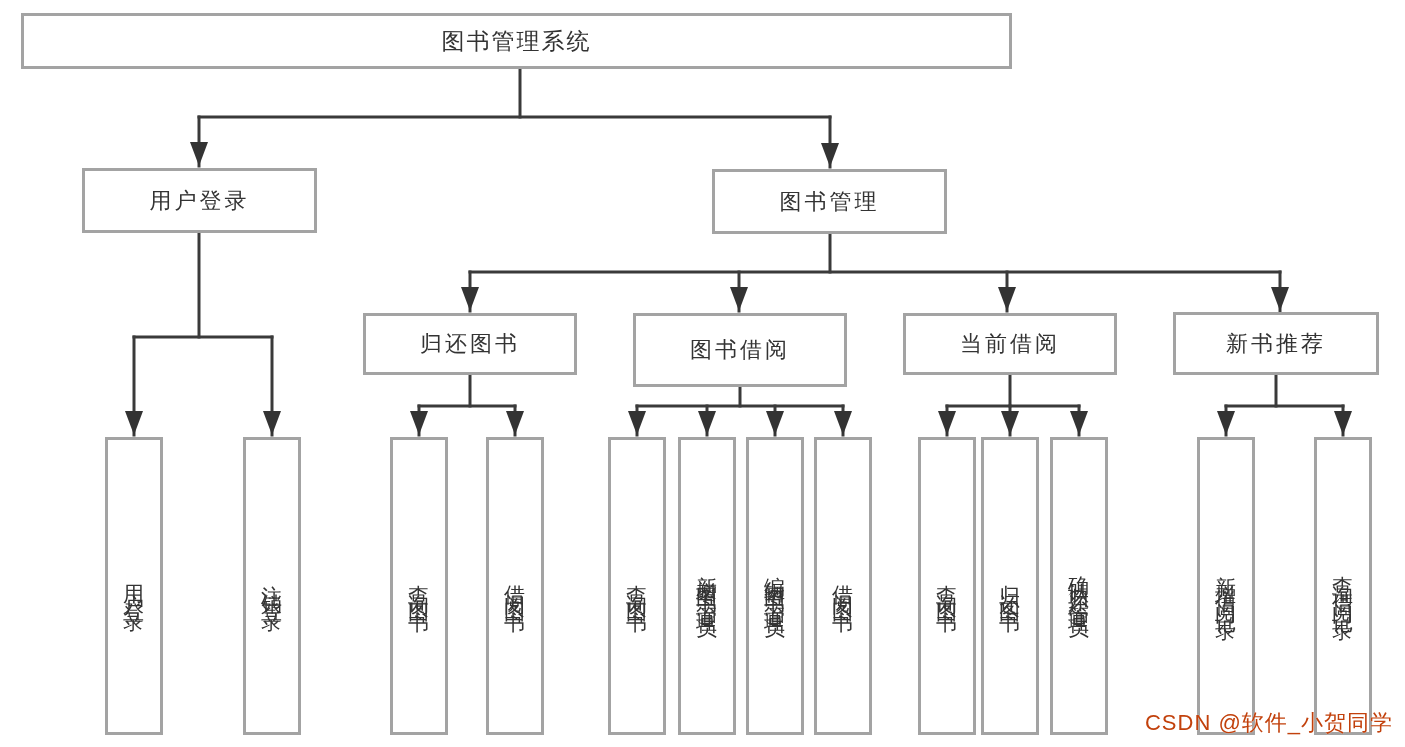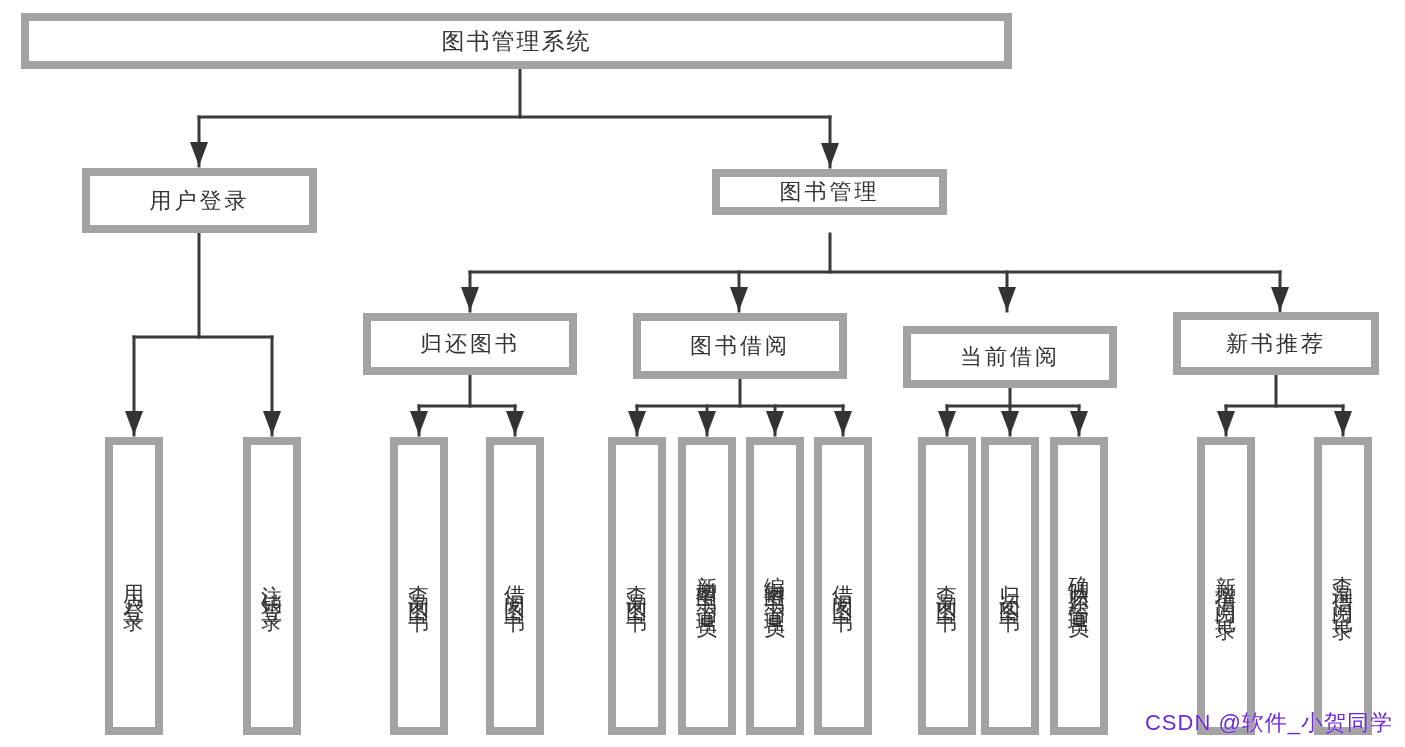--- a/index.html
+++ b/index.html
@@ -18,21 +18,21 @@
   .wires {
     position: absolute;
     left: 0;
     top: 0;
     width: 1405px;
     height: 747px;
   }
   .box {
     position: absolute;
     box-sizing: border-box;
-    border: 8px solid #a3a3a3;
+    border: 3px solid #a3a3a3;
     background: #ffffff;
     display: flex;
     align-items: center;
     justify-content: center;
     color: #333333;
     z-index: 2;
   }
   .box .hlabel {
     font-size: 22px;
     letter-spacing: 3px;
@@ -58,21 +58,21 @@
     max-height: 292px;
   }
   .leaf.long .vlabel {
     letter-spacing: 6px;
   }
   .watermark {
     position: absolute;
     right: 12px;
     bottom: 9px;
     font-size: 22px;
-    color: #6d28d9;
+    color: #c2410c;
     letter-spacing: 1px;
     z-index: 3;
     white-space: nowrap;
     text-shadow: 0 0 1px #ffffff;
   }
 </style>
 </head>
 <body>
 
 <div class="stage">
@@ -127,31 +127,31 @@
     </g>
   </svg>
 
   <div class="box root-box" style="left:21px;top:13px;width:991px;height:56px">
     <span class="hlabel">图书管理系统</span>
   </div>
 
   <div class="box" style="left:82px;top:168px;width:235px;height:65px">
     <span class="hlabel">用户登录</span>
   </div>
-  <div class="box" style="left:712px;top:169px;width:235px;height:46px">
+  <div class="box" style="left:712px;top:169px;width:235px;height:65px">
     <span class="hlabel">图书管理</span>
   </div>
 
   <div class="box" style="left:363px;top:313px;width:214px;height:62px">
     <span class="hlabel">归还图书</span>
   </div>
-  <div class="box" style="left:633px;top:313px;width:214px;height:66px">
+  <div class="box" style="left:633px;top:313px;width:214px;height:74px">
     <span class="hlabel">图书借阅</span>
   </div>
-  <div class="box" style="left:903px;top:326px;width:214px;height:62px">
+  <div class="box" style="left:903px;top:313px;width:214px;height:62px">
     <span class="hlabel">当前借阅</span>
   </div>
   <div class="box" style="left:1173px;top:312px;width:206px;height:63px">
     <span class="hlabel">新书推荐</span>
   </div>
 
   <div class="box leaf" style="left:105px">
     <span class="vlabel">用户登录</span>
   </div>
   <div class="box leaf" style="left:243px">

